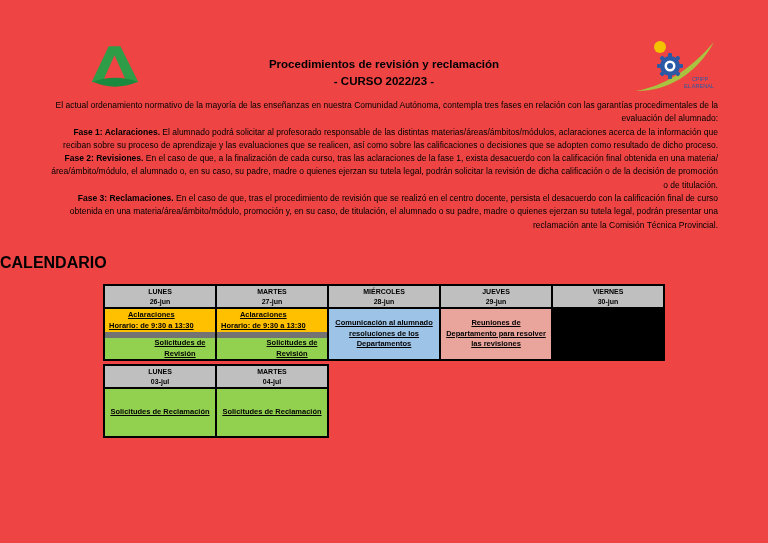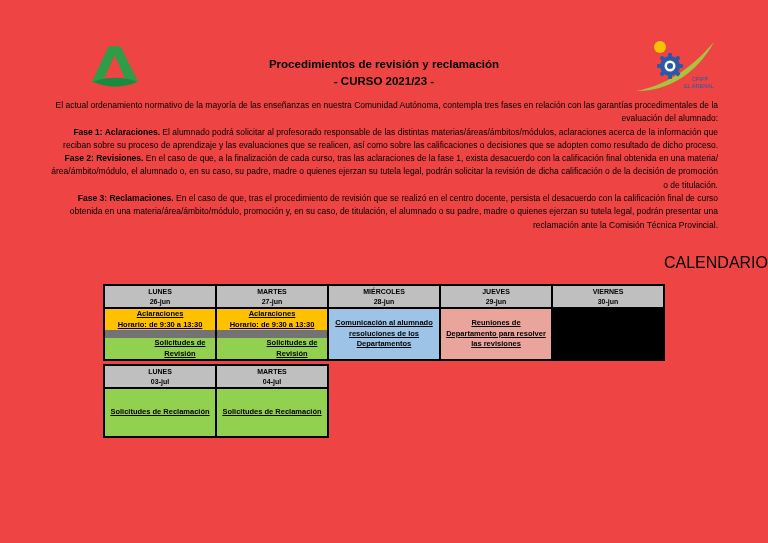--- a/index.html
+++ b/index.html
@@ -26,21 +26,21 @@
   .body-text {
     position: absolute; left: 50px; top: 99px; width: 668px;
     text-align: right; font-size: 8.5px; line-height: 13.3px;
   }
   .body-text p { margin: 0; }
   .body-text b { font-weight: bold; }
 
   
   .cal-heading {
     position: absolute; left: 0; right: 0; top: 254px;
-    text-align: right; font-weight: normal; font-size: 16px;
+    text-align: left; font-weight: bold; font-size: 16px;
   }
 
   
   .cal-table {
     position: absolute;
     display: grid;
     border: 1px solid #000;
     background: #000;
   }
   .week1 { left: 103px; top: 284px; grid-template-columns: repeat(5, 112px); grid-template-rows: 23px 52px; }
@@ -56,22 +56,22 @@
   .hdr { font-weight: bold; font-size: 7px; line-height: 10px; }
   .evt {
     font-weight: bold; font-size: 7.5px; line-height: 10.5px;
     text-decoration: underline;
     padding: 1px 5px;
     white-space: pre-line;
   }
   .split { padding: 0; justify-content: stretch; }
   .split .sub-top {
     flex: 0 0 29px; width: 100%;
-    border-bottom: 8px solid #737373;
-    display: flex; align-items: center; justify-content: center;
+    border-bottom: 6px solid #737373;
+    display: flex; align-items: center; 
   }
   .split .sub-bottom {
     flex: 1 1 auto; width: 100%;
     display: flex; align-items: center;  padding-left: 40px;
   }
   .split .evt-inner {
     font-weight: bold; font-size: 7.5px; line-height: 10.5px;
     text-decoration: underline; white-space: pre-line; text-align: center;
     padding: 0 4px;
   }
@@ -109,21 +109,21 @@
         <circle r="5.5" fill="#ffffff"></circle>
         <circle r="3" fill="#2B59A5"></circle>
       </g>
       <text x="64" y="45" text-anchor="middle" class="logo-text">CPIFP</text>
       <text x="63" y="52" text-anchor="middle" class="logo-text">EL ARENAL</text>
     </svg>
   </div>
 
   <div class="title-block">
     <div>Procedimientos de revisión y reclamación</div>
-    <div>- CURSO 2021/23 -</div>
+    <div>- CURSO 2022/23 -</div>
   </div>
 
   <div class="body-text">
     <p>El actual ordenamiento normativo de la mayoría de las enseñanzas en nuestra Comunidad Autónoma, contempla tres fases en relación con las garantías procedimentales de la evaluación del alumnado:</p>
     <p><b>Fase 1: Aclaraciones.</b><span> El alumnado podrá solicitar al profesorado responsable de las distintas materias/áreas/ámbitos/módulos, aclaraciones acerca de la información que reciban sobre su proceso de aprendizaje y las evaluaciones que se realicen, así como sobre las calificaciones o decisiones que se adopten como resultado de dicho proceso.</span></p>
     <p><b>Fase 2: Revisiones.</b><span> En el caso de que, a la finalización de cada curso, tras las aclaraciones de la fase 1, exista desacuerdo con la calificación final obtenida en una materia/área/ámbito/módulo, el alumnado o, en su caso, su padre, madre o quienes ejerzan su tutela legal, podrán solicitar la revisión de dicha calificación o de la decisión de promoción o de titulación.</span></p>
     <p><b>Fase 3: Reclamaciones.</b><span> En el caso de que, tras el procedimiento de revisión que se realizó en el centro docente, persista el desacuerdo con la calificación final de curso obtenida en una materia/área/ámbito/módulo, promoción y, en su caso, de titulación, el alumnado o su padre, madre o quienes ejerzan su tutela legal, podrán presentar una reclamación ante la Comisión Técnica Provincial.</span></p>
   </div>
 
   <div class="cal-heading">CALENDARIO</div>

